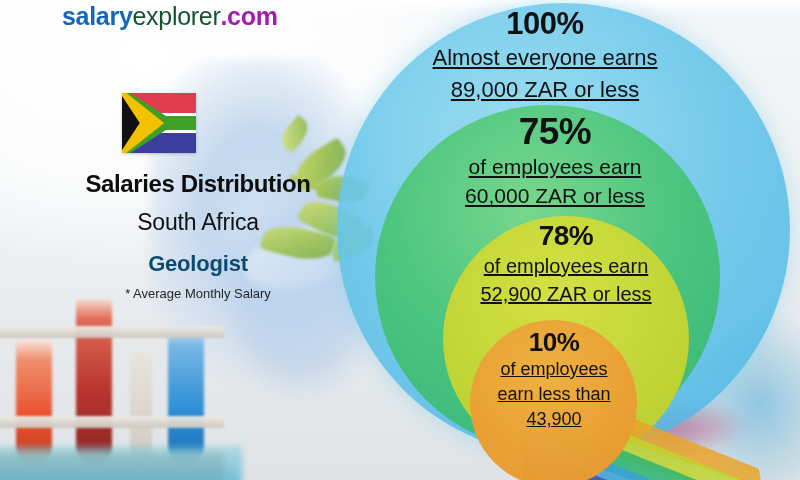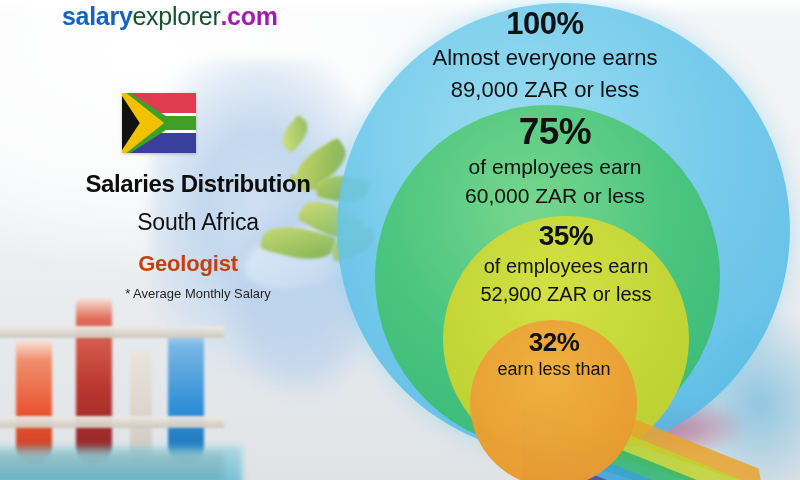--- a/index.html
+++ b/index.html
@@ -128,22 +128,22 @@
   .title {
     position:absolute; left:78px; top:170px; width:240px;
     text-align:center; font-size:24px; font-weight:700; color:#0d0d0d;
     letter-spacing:-.4px; white-space:nowrap;
   }
   .country {
     position:absolute; left:78px; top:209px; width:240px;
     text-align:center; font-size:23px; font-weight:400; color:#111; letter-spacing:-.2px;
   }
   .job {
-    position:absolute; left:68px; top:251px; width:240px;
-    text-align:center; font-size:22px; font-weight:700; color:#c2410c; letter-spacing:-.2px;
+    position:absolute; left:78px; top:251px; width:240px;
+    text-align:center; font-size:22px; font-weight:700; color:#0c4a6e; letter-spacing:-.2px;
   }
   .note {
     position:absolute; left:78px; top:286px; width:240px;
     text-align:center; font-size:13px; color:#252525;
   }
 
   
   #circles { position:absolute; inset:0; }
   .circ { position:absolute; border-radius:50%; }
   .c100 {
@@ -173,21 +173,21 @@
   .f1 { background:#e9a32c; transform:rotate(0deg); clip-path:polygon(0 0,100% 40%,100% 46%,0 12%); }
   .f2 { background:#bfd32e; clip-path:polygon(0 6%,100% 46%,100% 52%,0 18%); }
   .f3 { background:#2fb46e; clip-path:polygon(0 12%,100% 52%,100% 58%,0 24%); }
   .f4 { background:#3aa0d8; clip-path:polygon(0 18%,100% 58%,100% 64%,0 30%); }
   .f5 { background:#4a4fa8; clip-path:polygon(0 24%,100% 64%,100% 70%,0 36%); }
   .f6 { background:#c22e63; clip-path:polygon(0 30%,100% 70%,100% 78%,0 44%); }
 
   
   .blk { position:absolute; text-align:center; color:#111; }
   .pct { font-weight:700; letter-spacing:-.5px; line-height:1; }
-  .ln  { font-weight:400; line-height:1.16; }
+  .ln  { font-weight:400; line-height:1.16;text-decoration:underline; }
 
   .b100 { left:400px; top:8px;  width:290px; }
   .b100 .pct { font-size:31px; }
   .b100 .ln  { font-size:22px; margin-top:6px; }
 
   .b75  { left:420px; top:113px; width:270px; }
   .b75 .pct { font-size:37px; }
   .b75 .ln  { font-size:21px; margin-top:5px; }
 
   .b50  { left:440px; top:222px; width:252px; }
@@ -255,28 +255,30 @@
     <div class="ln">89,000 ZAR or less</div>
   </div>
 
   <div class="blk b75">
     <div class="pct">75%</div>
     <div class="ln">of employees earn</div>
     <div class="ln">60,000 ZAR or less</div>
   </div>
 
   <div class="blk b50">
-    <div class="pct">35%</div>
+    <div class="pct">78%</div>
     <div class="ln">of employees earn</div>
     <div class="ln">52,900 ZAR or less</div>
   </div>
 
   <div class="blk b25">
-    <div class="pct">32%</div>
+    <div class="pct">10%</div>
+    <div class="ln">of employees</div>
     <div class="ln">earn less than</div>
+    <div class="ln">43,900</div>
   </div>
 </div>
 
 <div class="logo">
   <span class="s1">salary</span><span class="s2">explorer</span><span class="s3">.com</span>
 </div>
 
 <div class="flag">
   <div class="red"></div>
   <div class="white"></div>

